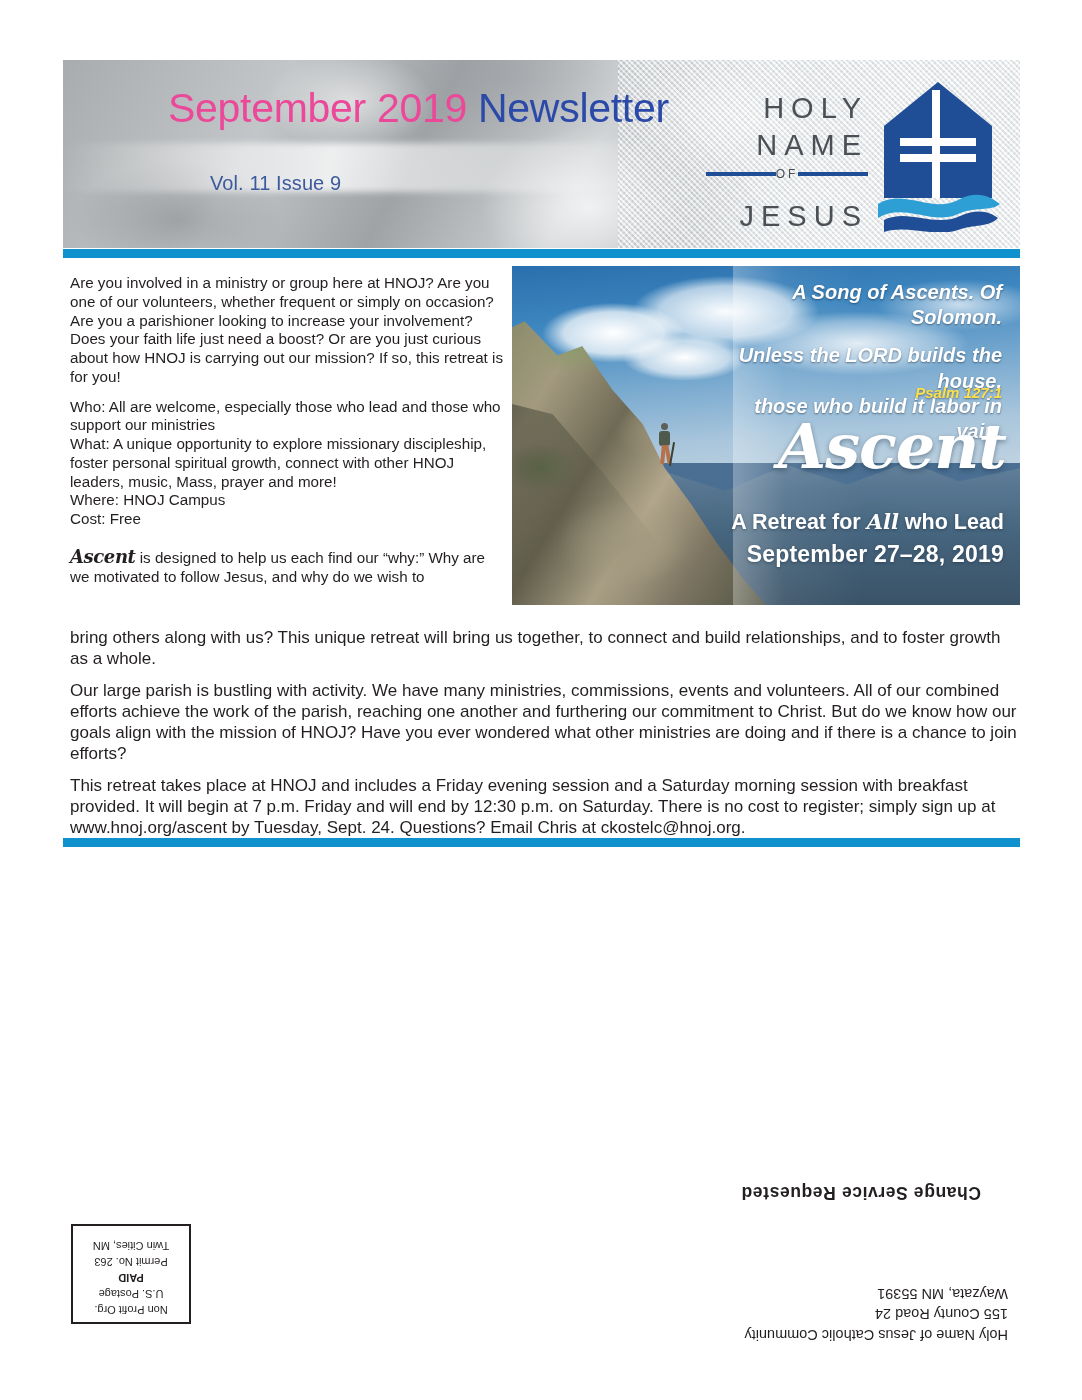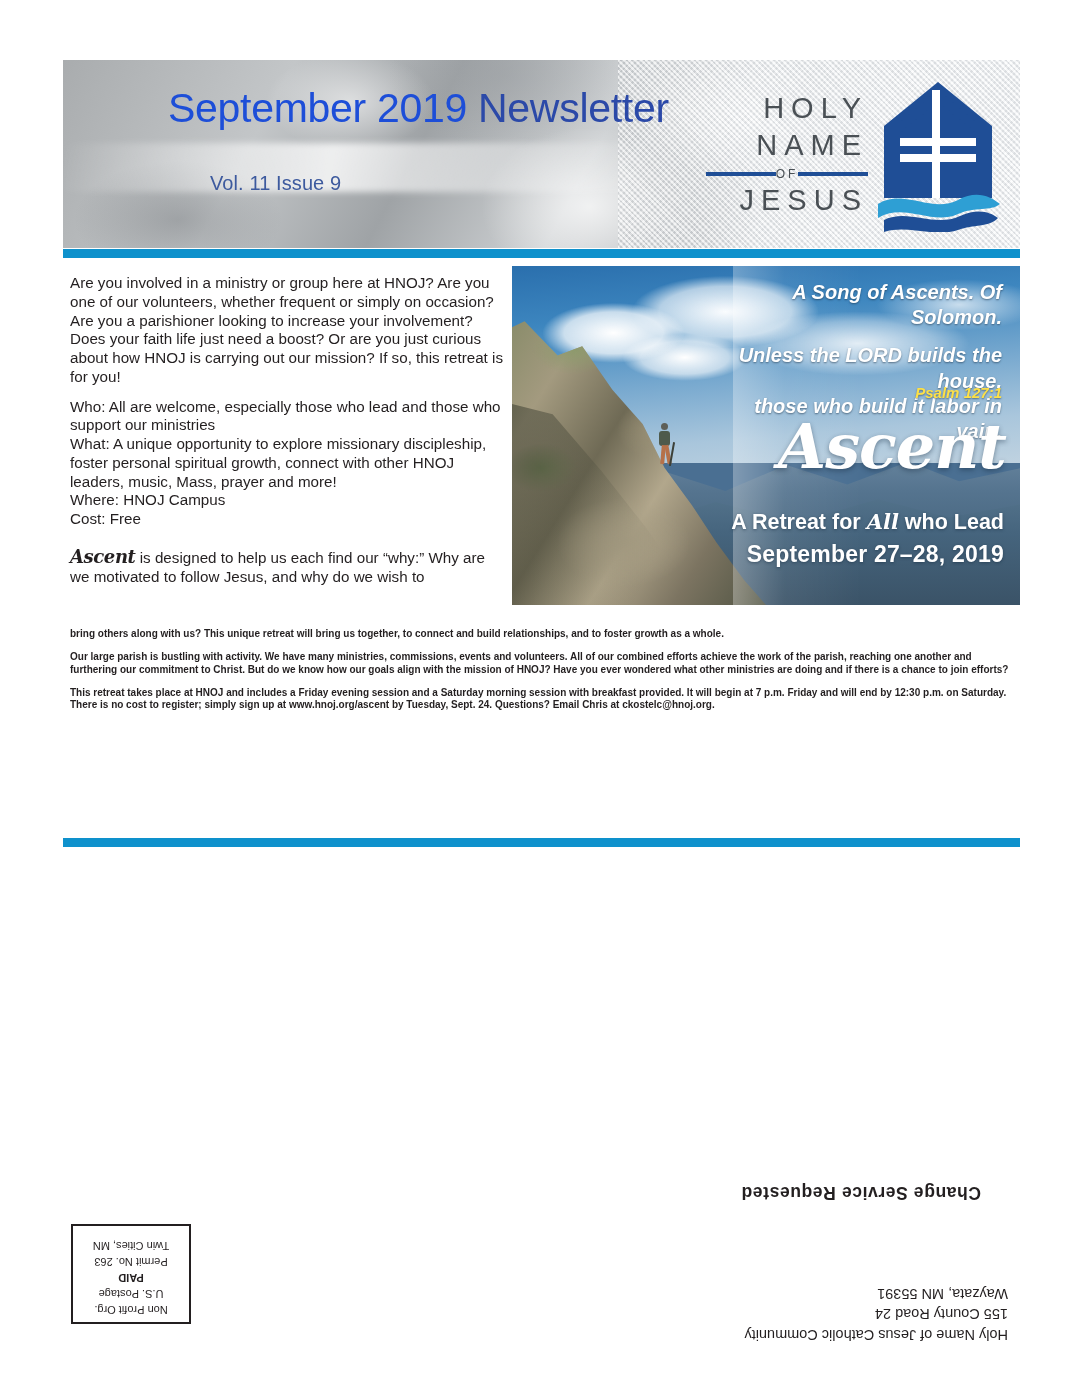--- a/index.html
+++ b/index.html
@@ -56,21 +56,21 @@
 
   .headline {
     position: absolute;
     left: 168px;
     top: 88px;
     font-size: 41px;
     line-height: 1;
     letter-spacing: -0.3px;
     white-space: nowrap;
   }
-  .headline .month { color: #1d4ed8; }
+  .headline .month { color: #ec4899; }
   .headline .news  { color: #2b49a8; }
 
   .vol-issue {
     position: absolute;
     left: 210px;
     top: 172px;
     font-size: 20px;
     color: #3d5a9e;
     letter-spacing: .1px;
     white-space: nowrap;
@@ -94,21 +94,21 @@
   .logo-line1, .logo-line2, .logo-line4 {
     font-size: 29px;
     letter-spacing: 7px;
     line-height: 1.28;
     white-space: nowrap;
     text-align: right;
   }
   .logo-of-row {
     display: flex;
     align-items: center;
-    margin: 3px 0 1px 0;
+    margin: 3px 0 17px 0;
   }
   .logo-rule {
     flex: 1 1 auto;
     height: 4px;
     background: #1f4e96;
   }
   .logo-of {
     font-size: 12px;
     letter-spacing: 3px;
     color: #4a5055;
@@ -156,24 +156,23 @@
     letter-spacing: -0.4px;
   }
   .lead { font-weight: bold; }
   .lead .script { font-size: 18.5px; }
   b.key { font-weight: normal; text-align: center; }
 
   .fullwidth-text {
     position: absolute;
     left: 70px;
     width: 950px;
-    font-size: 10px;
+    font-size: 17px;
     line-height: 1.235;
     color: #231f20;
-    font-weight: bold;
   }
   .fullwidth-text p { margin-bottom: 11px; }
   .fullwidth-text p:last-child { margin-bottom: 0; }
 
   
   .poster {
     position: absolute;
     left: 512px;
     top: 266px;
     width: 508px;

